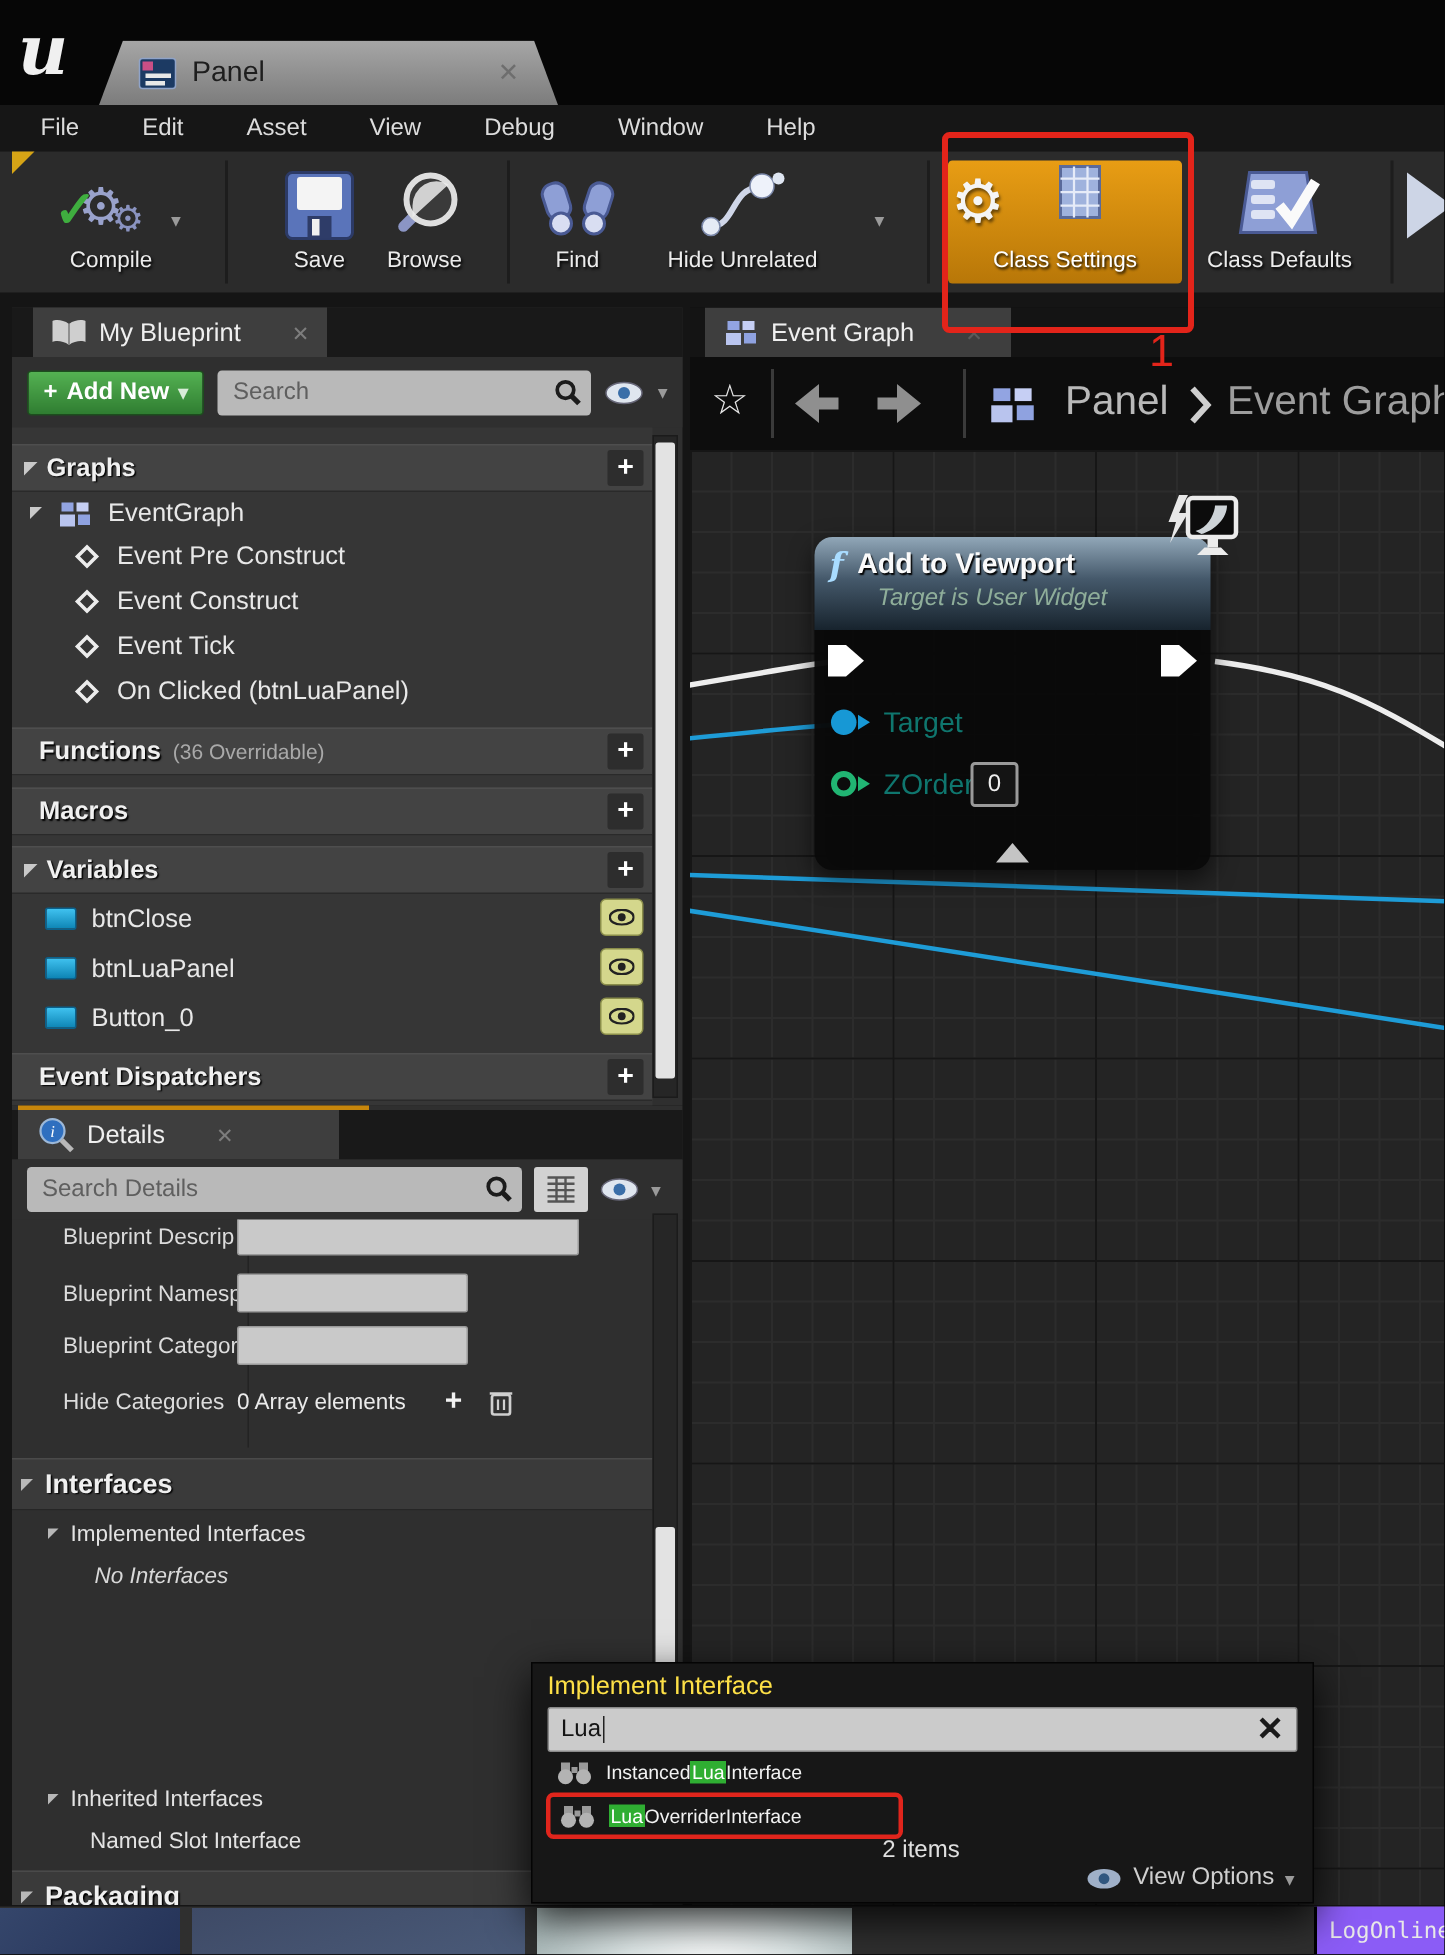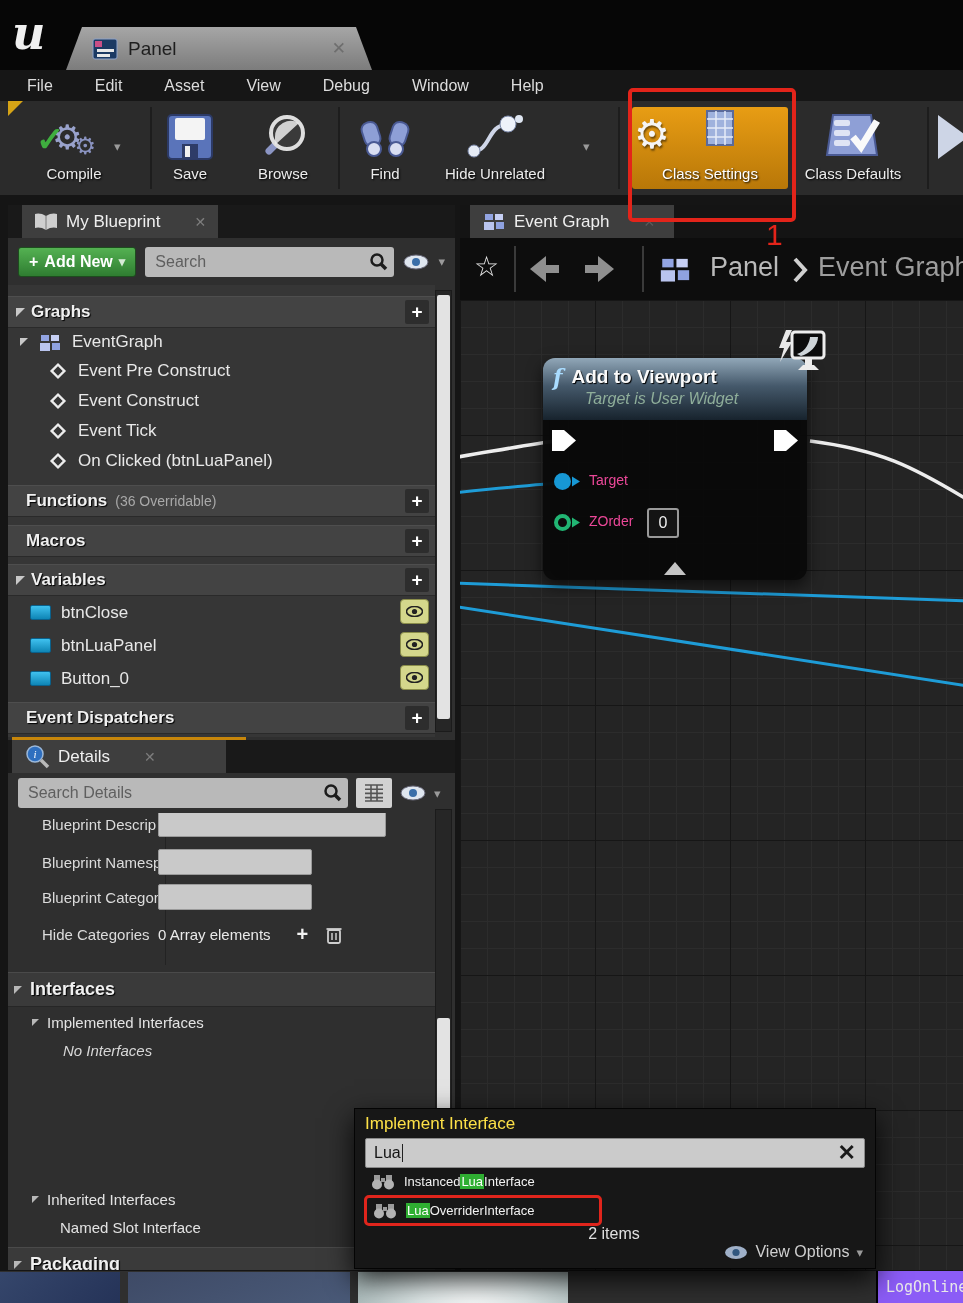--- a/index.html
+++ b/index.html
@@ -97,21 +97,21 @@
   #wires{position:absolute;left:0;top:0;width:503px;height:970px;}
   #node{position:absolute;left:83px;top:58px;width:264px;height:222px;z-index:5;
         filter:drop-shadow(0 6px 8px rgba(0,0,0,.65));}
   #node-head{height:62px;border-radius:12px 12px 0 0;box-sizing:border-box;padding:6px 10px 0;
              background:linear-gradient(180deg,#91a7b8 0%,#45596b 45%,#17232d 100%);}
   #node-head .trow{display:flex;align-items:center;gap:9px;}
   #node-fn{font-family:"DejaVu Serif",serif;font-style:italic;font-weight:bold;font-size:22px;color:#a9dcff;}
   #node-title{font-size:19px;font-weight:bold;color:#fafafa;text-shadow:1px 1px 1px #000;}
   #node-sub{margin-left:32px;font-size:16px;font-style:italic;color:#8fae9a;}
   #node-body{position:relative;height:160px;background:rgba(10,10,10,.95);border-radius:0 0 12px 12px;}
-  .pinlbl{position:absolute;font-size:14px;color:#ec4899;}
+  .pinlbl{position:absolute;font-size:19px;color:#0f766e;}
   #zorder-box{position:absolute;left:104px;top:88px;width:28px;height:26px;background:#141414;
               border:2px solid #9a9a9a;border-radius:3px;color:#eee;font-size:16px;text-align:center;line-height:25px;}
   #collapse{position:absolute;left:50%;bottom:5px;margin-left:-11px;width:0;height:0;
             border-left:11px solid transparent;border-right:11px solid transparent;border-bottom:13px solid #c4c4c4;}
   
   #popup{position:absolute;left:354px;top:1108px;width:522px;height:161px;background:#171717;
          border:1px solid #040404;box-shadow:0 10px 26px rgba(0,0,0,.85);z-index:60;box-sizing:border-box;padding:5px 10px;}
   #popup-title{font-size:17px;color:#fde047;}
   #ifc-search{margin-top:4px;height:28px;background:#cbcbcb;border:1px solid #8a8a8a;border-radius:2px;
               display:flex;align-items:center;padding:0 8px;}
@@ -168,21 +168,21 @@
     <div class="tool" style="left:24px;top:8px;width:100px">
       <div class="ic">
         <span style="font-size:34px;color:#99a2cc;">⚙</span>
         <span style="font-size:24px;color:#8a93c0;margin-left:-8px;margin-top:18px;">⚙</span>
         <span style="position:absolute;left:12px;top:10px;font-size:34px;font-weight:bold;color:#3fae3f;">✓</span>
       </div>
       <div class="cap">Compile</div>
     </div>
     <div class="caret" style="position:absolute;left:114px;top:38px">▾</div>
 
-    <div class="tool" style="left:157px;top:8px;width:66px">
+    <div class="tool" style="left:180px;top:8px;width:66px">
       <div class="ic">
         <svg width="50" height="50" viewBox="0 0 50 50">
           <rect x="3" y="3" width="44" height="44" rx="4" fill="#5a74ba" stroke="#2c3a66" stroke-width="2"></rect>
           <rect x="10" y="6" width="30" height="22" rx="2" fill="#f4f4f4"></rect>
           <rect x="17" y="32" width="16" height="15" fill="#2e3c68"></rect>
           <rect x="20" y="34" width="5" height="11" fill="#f0f0f0"></rect>
         </svg>
       </div>
       <div class="cap">Save</div>
     </div>

